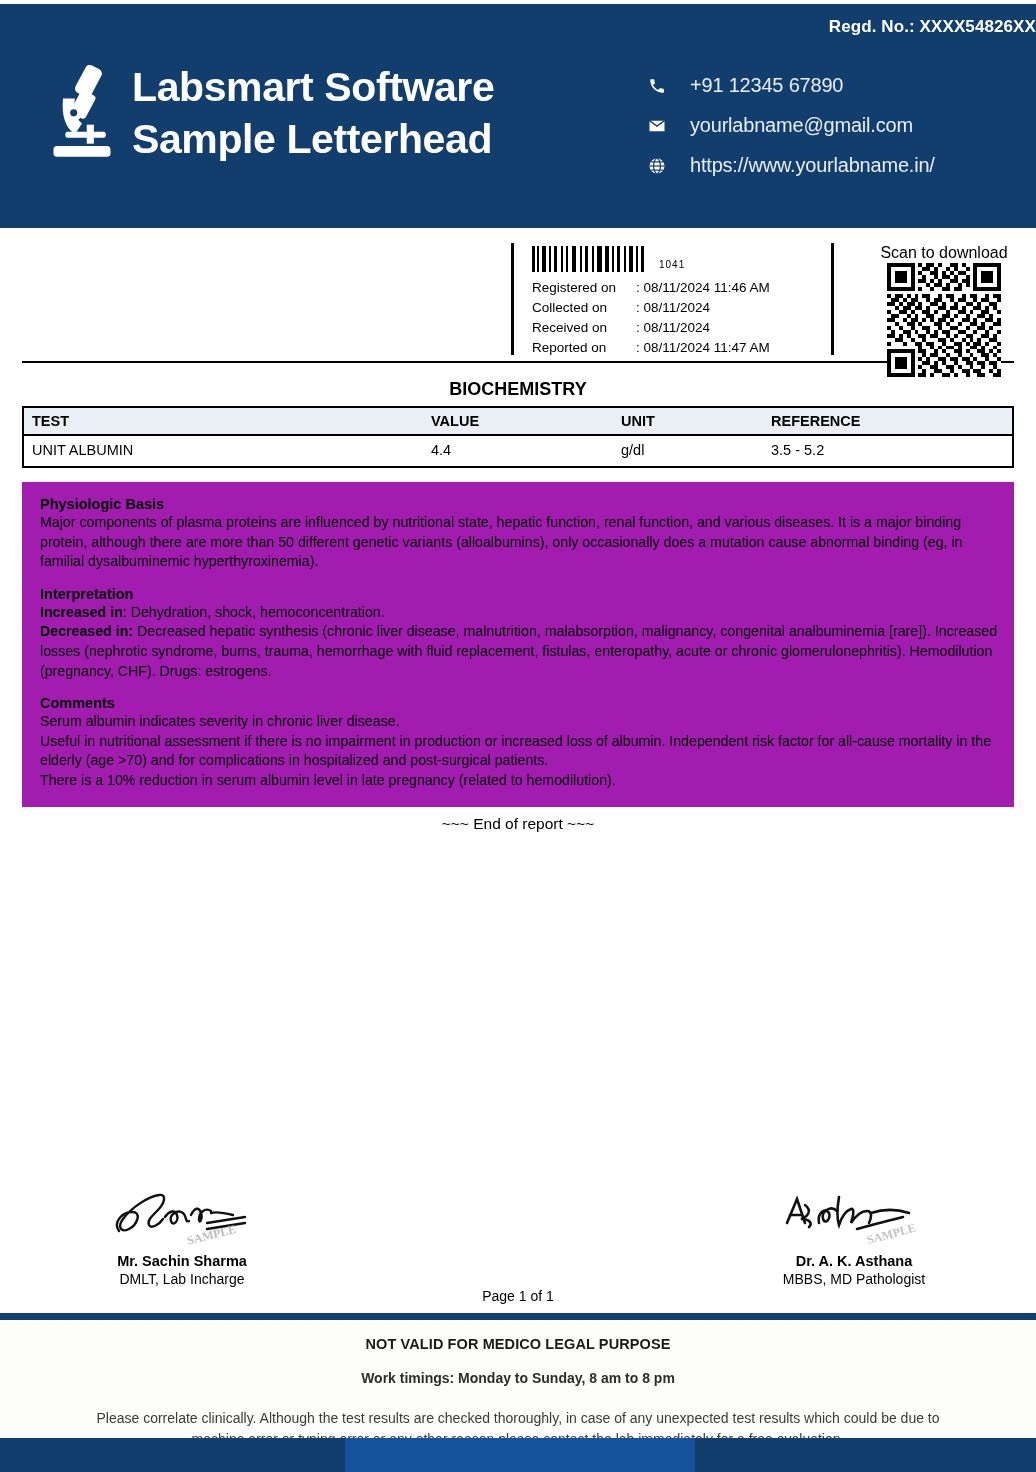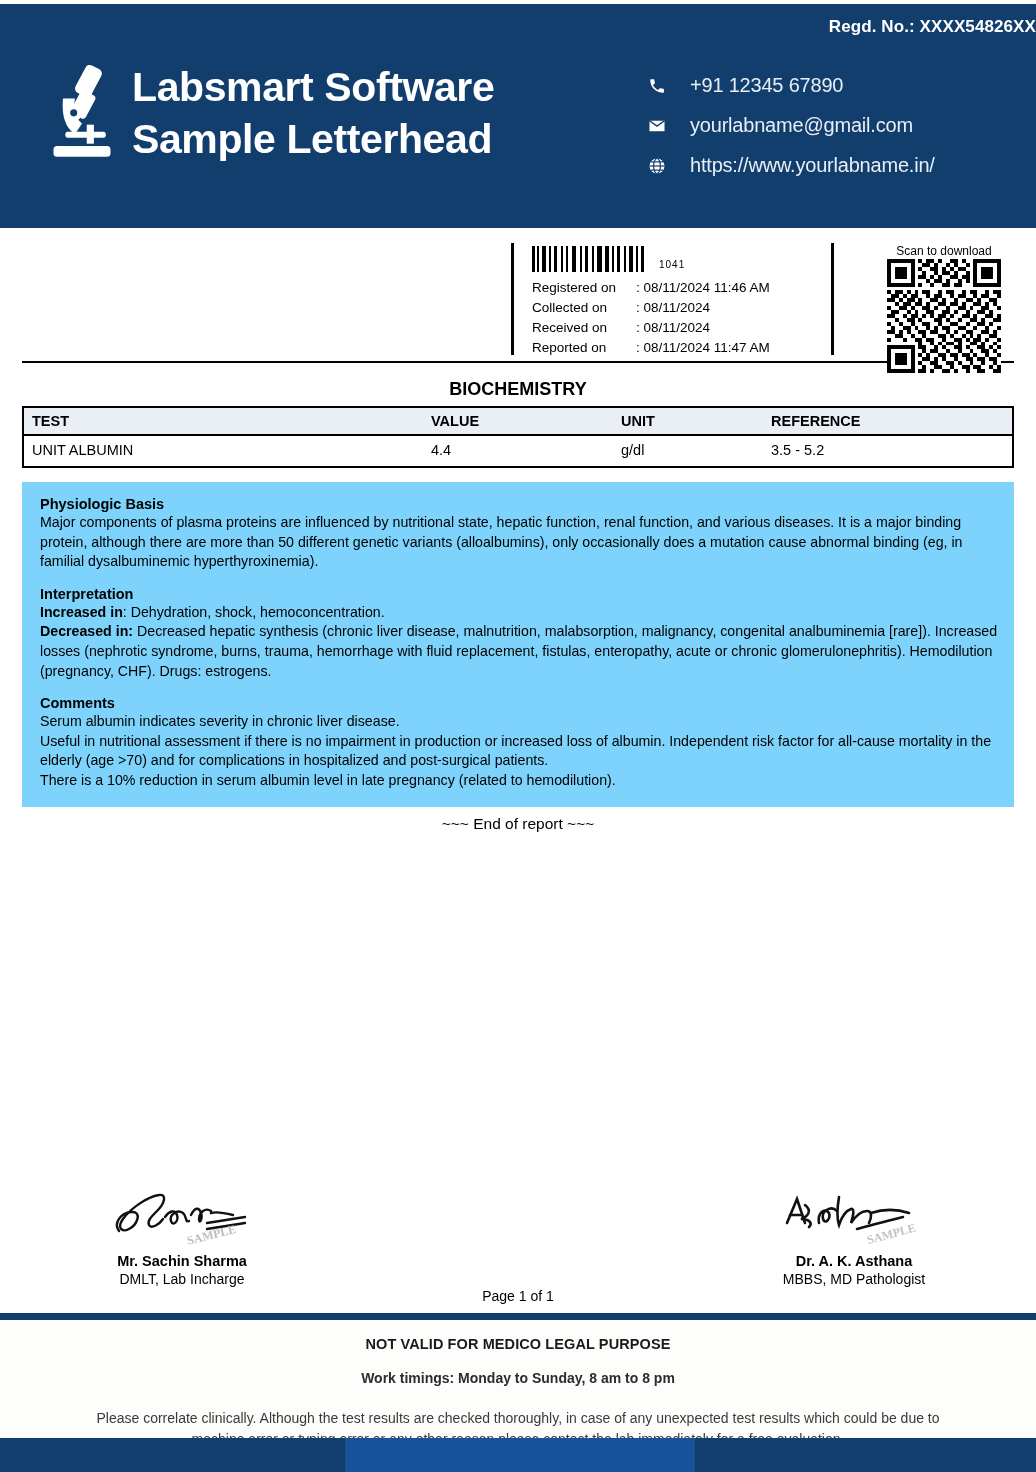--- a/index.html
+++ b/index.html
@@ -89,21 +89,21 @@
   .vdiv-right { left: 809px; }
 
   .dates-col { position: absolute; left: 510px; top: 8px; }
   .barcode-row { display: flex; align-items: flex-end; gap: 9px; margin-bottom: 6px; }
   .barcode { height: 26px; display: block; }
   .barcode-num { font-size: 10px; color: #000; letter-spacing: 1px; padding-bottom: 2px; }
   .date-line { display: flex; font-size: 13.5px; color: #000; line-height: 1.47; }
   .date-key { width: 104px; flex: 0 0 104px; }
 
   .qr-col { position: absolute; left: 830px; top: 6px; width: 184px; text-align: center; }
-  .qr-caption { font-size: 12px; color: #000; margin-bottom: 1px; }
+  .qr-caption { font-size: 16px; color: #000; margin-bottom: 1px; }
   .qr-img { width: 114px; height: 114px; display: block; margin: 0 auto; image-rendering: pixelated; }
 
   
   .dept-title {
     position: absolute;
     left: 0; top: 379px;
     width: 1036px;
     text-align: center;
     font-size: 18px;
     font-weight: bold;
@@ -129,21 +129,21 @@
   .col-value { width: 190px; }
   .col-unit { width: 150px; }
   .col-ref { width: auto; }
   .results-table tbody td { padding-top: 6px; padding-bottom: 8px; }
 
   
   .notes-panel {
     position: absolute;
     left: 22px; top: 482px;
     width: 992px;
-    background: #7dd3fc;
+    background: #a21caf;
     padding: 14px 14px 16px 18px;
   }
   .notes-panel h4 {
     font-size: 14.5px;
     font-weight: bold;
     color: #000;
     margin-bottom: 1px;
   }
   .notes-panel p {
     font-size: 14.2px;

